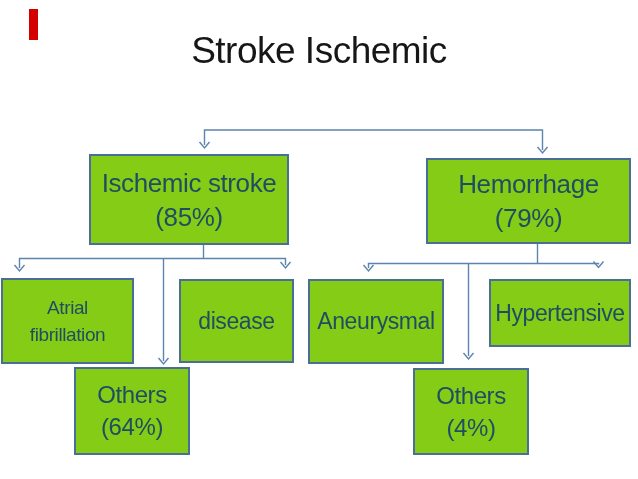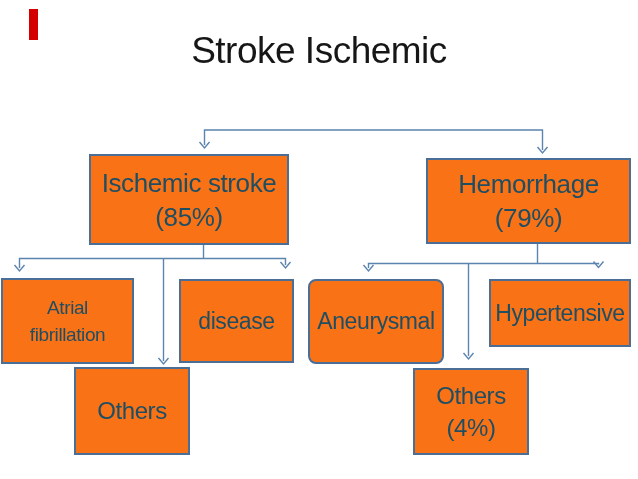--- a/index.html
+++ b/index.html
@@ -29,36 +29,36 @@
     position:absolute;left:0;top:0;width:638px;height:479px;
   }
   .connectors path{
     stroke:#5b84ae;
     stroke-width:1.4;
     fill:none;
   }
   .node{
     position:absolute;
     box-sizing:border-box;
-    background:#f97316;
+    background:#84cc16;
     border:2px solid #4a6e96;
     color:#1f4e63;
     display:flex;
     flex-direction:column;
     align-items:center;
     justify-content:center;
     text-align:center;
     letter-spacing:-0.4px;
   }
   .node span{display:block;}
   .n-ischemic     {left:89px;  top:154px; width:200px; height:91px; font-size:26px; line-height:34px;}
   .n-hemorrhage   {left:403px; top:158px; width:205px; height:86px; font-size:26px; line-height:34px;margin-left:23px;}
   .n-atrial       {left:1px;   top:278px; width:133px; height:86px; font-size:19px; line-height:27px;}
   .n-carotid      {left:179px; top:279px; width:115px; height:84px; font-size:23px; line-height:31px;}
-  .n-aneurysmal   {left:308px; top:279px; width:136px; height:85px; font-size:23px; line-height:31px;border-radius:8px;}
+  .n-aneurysmal   {left:308px; top:279px; width:136px; height:85px; font-size:23px; line-height:31px;}
   .n-hypertensive {left:489px; top:279px; width:142px; height:68px; font-size:23px; line-height:31px;}
   .n-others64     {left:74px;  top:367px; width:116px; height:88px; font-size:24px; line-height:32px;}
   .n-others4      {left:413px; top:368px; width:116px; height:87px; font-size:24px; line-height:32px;}
 </style>
 </head>
 <body>
 
 <div id="slide">
 
   <div class="accent-bar"></div>
@@ -114,20 +114,21 @@
   <div class="node n-aneurysmal">
     <span>Aneurysmal</span>
   </div>
 
   <div class="node n-hypertensive">
     <span>Hypertensive</span>
   </div>
 
   <div class="node n-others64">
     <span>Others</span>
+    <span>(64%)</span>
   </div>
 
   <div class="node n-others4">
     <span>Others</span>
     <span>(4%)</span>
   </div>
 
 </div>
 
 </body></html>

